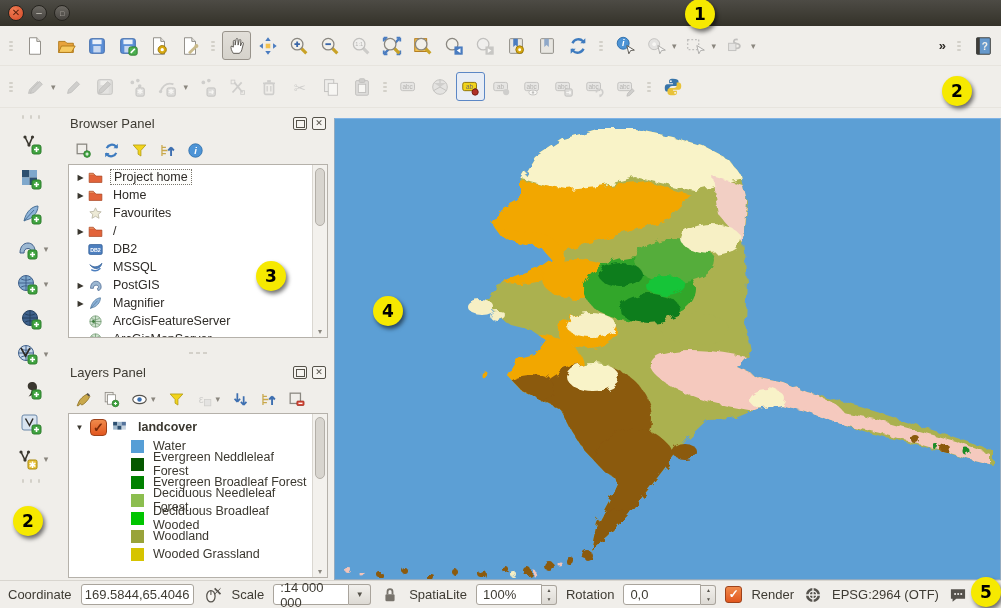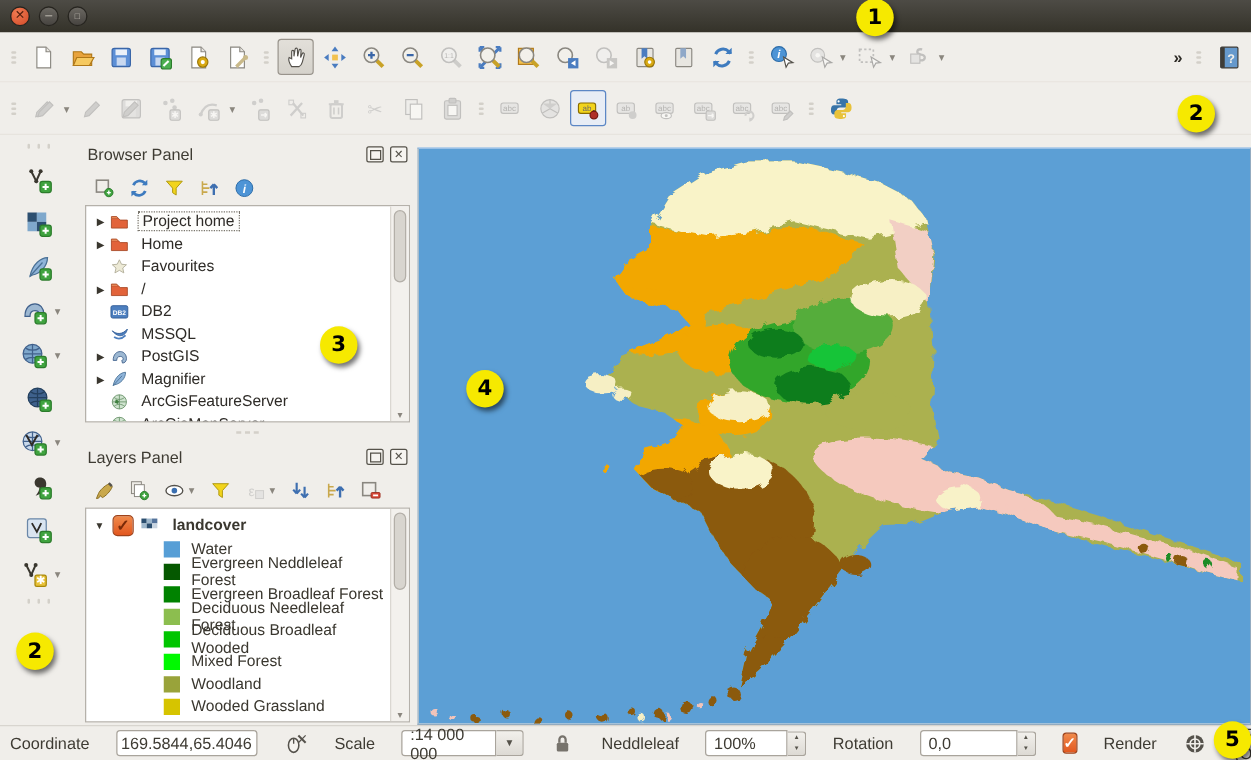--- a/index.html
+++ b/index.html
@@ -60,21 +60,21 @@
   .splitter i{width:4px;height:2px;background:#D3D0C9}
   
   .lc-row{display:flex;align-items:center;height:20px;font-size:12.5px;font-weight:bold;padding-left:4px;gap:4px}
   .lc-cb{width:17px;height:17px;border-radius:4px;background:linear-gradient(#F08A4B,#E2571F);border:1px solid #9E421A;color:#7A2A08;font-size:13px;line-height:15px;text-align:center;flex:none}
   .legend-row{display:flex;align-items:center;height:18px;font-size:12.5px;padding-left:62px;gap:9px}
   .swatch{width:13px;height:13px;flex:none}
   
   .map{flex:1;margin-top:10px;border:1px solid #93ABC0;border-top:1px solid #7FB2E5;position:relative;overflow:hidden}
   .map svg{display:block}
   
-  .statusbar{position:absolute;left:0;right:0;bottom:0;height:28px;background:#F0EEEA;border-top:1px solid #D8D5CF;display:flex;align-items:center;font-size:13px;color:#3E3B33;padding:0 8px;gap:21px}
+  .statusbar{position:absolute;left:0;right:0;bottom:0;height:28px;background:#F0EEEA;border-top:1px solid #D8D5CF;display:flex;align-items:center;font-size:13px;color:#3E3B33;padding:0 8px;gap:9px}
   .field{background:#fff;border:1px solid #A9A49C;border-radius:3px;height:21px;display:flex;align-items:center;padding:0 6px;font-size:13px}
   .f-center{justify-content:center}
   .combo{display:flex;align-items:center}
   .combo .field{border-radius:3px 0 0 3px;width:76px}
   .combo-dd{width:22px;height:21px;border:1px solid #A9A49C;border-left:none;border-radius:0 3px 3px 0;background:linear-gradient(#F2F0EC,#DDDAD4);font-size:8px;color:#55524A;display:flex;align-items:center;justify-content:center}
   .spin{display:flex;align-items:flex-end}
   .spin .field{border-radius:3px 0 0 3px}
   .spin-arrows{width:15px;border:1px solid #A9A49C;border-left:none;border-radius:0 3px 3px 0;background:linear-gradient(#F2F0EC,#DDDAD4);display:flex;flex-direction:column}
   .spin-arrows span{flex:1;font-size:5px;color:#55524A;text-align:center;line-height:9px}
   .sb-icon{width:20px;height:20px}
@@ -887,24 +887,20 @@
                 <span class="swatch" style="background: rgb(0, 130, 0);"></span>
                 <span>Evergreen Broadleaf Forest</span>
               </div>
               <div class="legend-row">
                 <span class="swatch" style="background: rgb(140, 190, 79);"></span>
                 <span>Deciduous Needleleaf Forest</span>
               </div>
               <div class="legend-row">
                 <span class="swatch" style="background: rgb(0, 197, 0);"></span>
                 <span>Deciduous Broadleaf Wooded</span>
-              </div>
-              <div class="legend-row">
-                <span class="swatch" style="background: rgb(0, 249, 0);"></span>
-                <span>Mixed Forest</span>
               </div>
               <div class="legend-row">
                 <span class="swatch" style="background: rgb(153, 163, 58);"></span>
                 <span>Woodland</span>
               </div>
               <div class="legend-row">
                 <span class="swatch" style="background: rgb(214, 196, 0);"></span>
                 <span>Wooded Grassland</span>
               </div>
             </div>
@@ -1006,21 +1002,21 @@
       </svg></span>
   <span>Scale</span>
   <span class="combo">
     <span class="field">:14 000 000</span>
     <span class="combo-dd">▼</span>
   </span>
   <span class="sb-icon" id="sb-lock"><svg viewBox="0 0 24 24" xmlns="http://www.w3.org/2000/svg">
         <rect x="6.5" y="11" width="11" height="8.5" rx="1.5" fill="#77736C"></rect>
         <path d="M9 11V8a3 3 0 0 1 6 0v3" fill="none" stroke="#77736C" stroke-width="2.2"></path>
       </svg></span>
-  <span>Neddleleaf</span>
+  <span>SpatiaLite</span>
   <span class="spin">
     <span class="field" style="width:66px">100%</span>
     <span class="spin-arrows">
         <span>▲</span>
         <span>▼</span>
       </span>
   </span>
   <span>Rotation</span>
   <span class="spin">
     <span class="field" style="width:78px">0,0</span>

